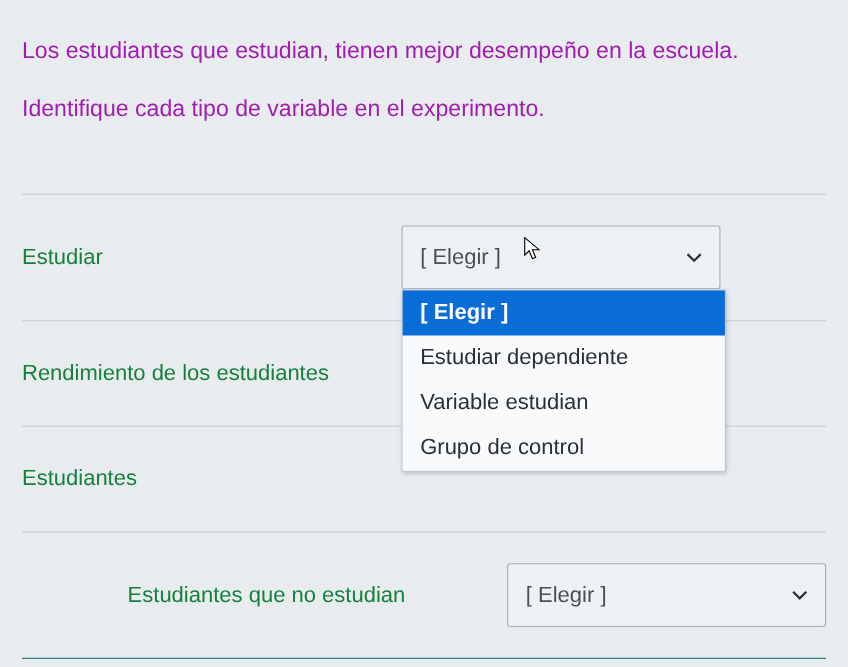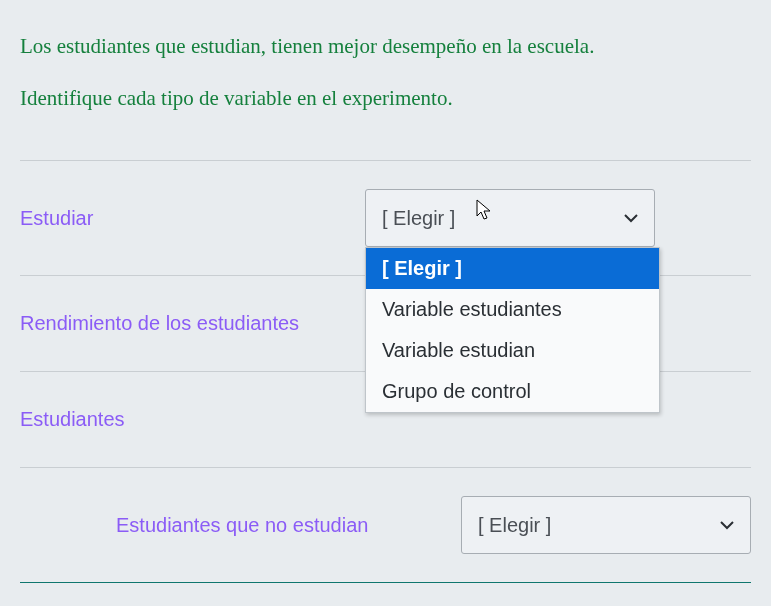--- a/index.html
+++ b/index.html
@@ -10,38 +10,37 @@
     height: 606px;
     overflow: hidden;
     color: #2a2f34;
   }
   .container {
     padding: 30px 20px 0 20px;
   }
   .intro {
     font-size: 21px;
     line-height: 1.6;
-    margin-bottom: 45px;
-    color: #15803d;
-    font-family: Liberation Serif, serif;
+    margin-bottom: 61px;
+    color: #a21caf;
   }
   .intro p { margin-bottom: 18px; }
   .row {
     display: flex;
     align-items: center;
     border-top: 1px solid #c9ced2;
     padding: 28px 0;
     min-height: 96px;
     position: relative;
   }
   .row:last-child { border-bottom: 1px solid #0f766e; justify-content: flex-end; }
   .label {
     flex: 0 0 345px;
     font-size: 20px;
-    color: #8b5cf6;
+    color: #15803d;
   }
   .select-wrap {
     width: 290px;
     position: relative;
   }
   .select-box {
     width: 100%;
     height: 58px;
     border: 1px solid #a7adb3;
     background: #eef1f4;
@@ -105,21 +104,21 @@
       <div class="select-box">
         <span>[ Elegir ]</span>
         <span class="chev">
           <svg width="14" height="10" viewBox="0 0 14 10">
               <path d="M1 2 L7 8 L13 2" stroke="#2a2f34" stroke-width="2" fill="none"></path>
             </svg>
         </span>
       </div>
       <div class="dropdown">
         <div class="dropdown-item highlight">[ Elegir ]</div>
-        <div class="dropdown-item">Variable estudiantes</div>
+        <div class="dropdown-item">Estudiar dependiente</div>
         <div class="dropdown-item">Variable estudian</div>
         <div class="dropdown-item">Grupo de control</div>
       </div>
     </div>
     <svg class="cursor" viewBox="0 0 18 22">
       <path d="M2 1 L2 17 L6 13 L9 20 L12 19 L9 12 L15 12 Z" fill="#fff" stroke="#000" stroke-width="1"></path>
     </svg>
   </div>
 
   <div class="row">

